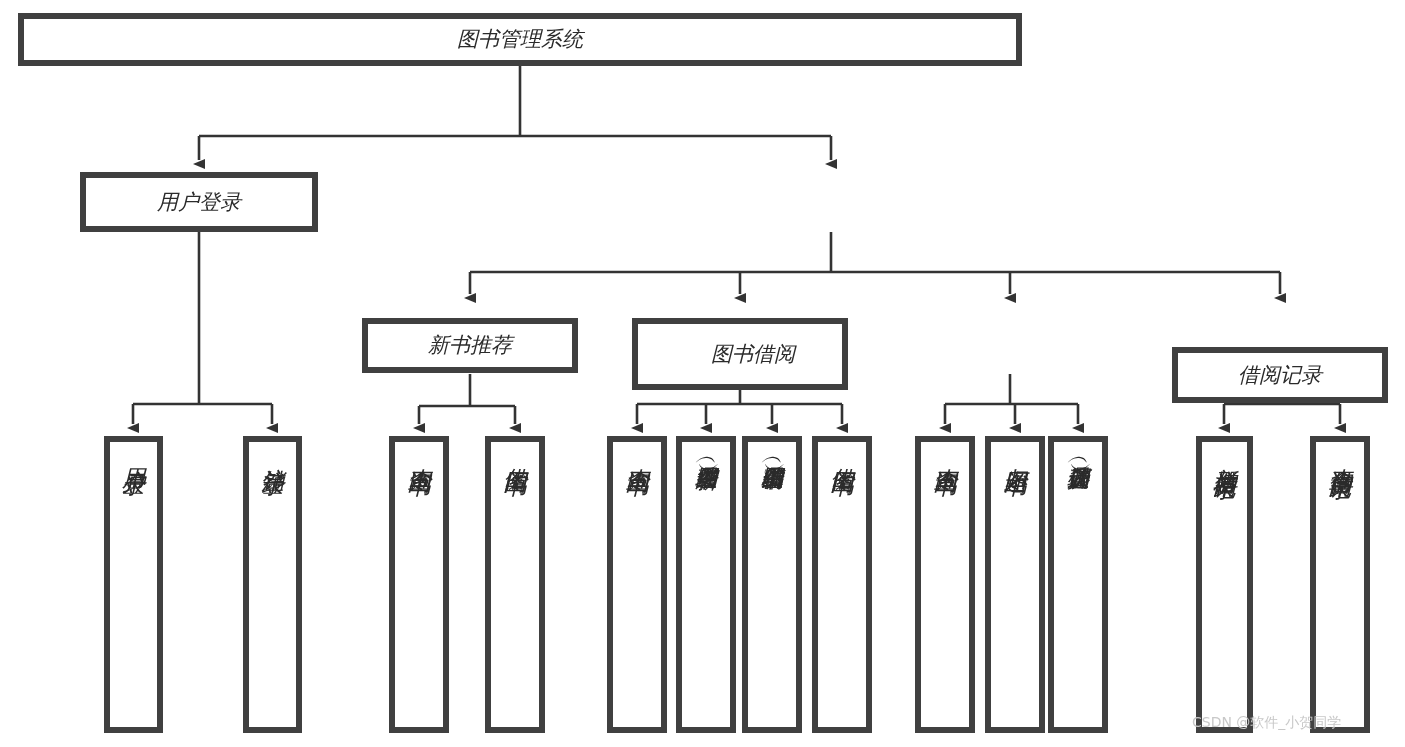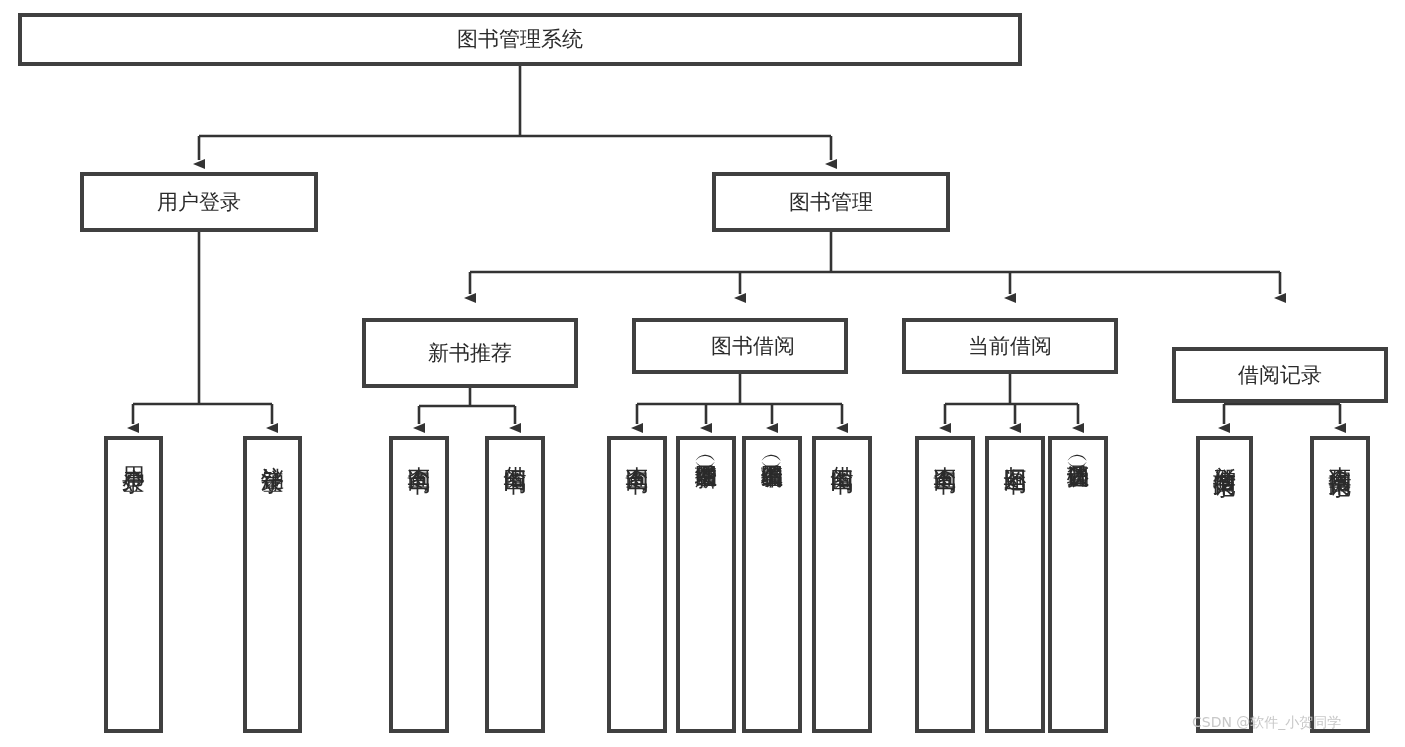--- a/index.html
+++ b/index.html
@@ -24,26 +24,27 @@
     left: 0;
     top: 0;
     width: 1405px;
     height: 747px;
     pointer-events: none;
   }
   .node {
     position: absolute;
     box-sizing: border-box;
     background: #ffffff;
-    border: 4px solid #404040;
+    border: 6px solid #404040;
     display: flex;
     align-items: center;
     justify-content: center;
     color: #2b2b2b;
     z-index: 2;
+    font-style: italic;
   }
   .node-label {
     display: block;
     text-align: center;
     white-space: nowrap;
     line-height: 1.15;
   }
   
   .node.horiz .node-label {
     font-size: 21px;
@@ -136,32 +137,26 @@
     </g>
   </svg>
 
   <div class="node root horiz" style="left:18px; top:13px; width:1004px; height:53px;">
     <span class="node-label">图书管理系统</span>
   </div>
 
   <div class="node horiz" style="left:80px; top:172px; width:238px; height:60px;">
     <span class="node-label">用户登录</span>
   </div>
-  <div class="node horiz" style="left:712px; top:172px; width:238px; height:60px;">
-    <span class="node-label">图书管理</span>
-  </div>
-
-  <div class="node horiz" style="left:362px; top:318px; width:216px; height:70px;">
+
+  <div class="node horiz" style="left:362px; top:318px; width:216px; height:55px;">
     <span class="node-label">新书推荐</span>
   </div>
-  <div class="node horiz" style="left:632px; top:318px; width:216px; height:56px;padding-left:26px;">
+  <div class="node horiz" style="left:632px; top:318px; width:216px; height:72px;padding-left:26px;">
     <span class="node-label">图书借阅</span>
-  </div>
-  <div class="node horiz" style="left:902px; top:318px; width:216px; height:56px;">
-    <span class="node-label">当前借阅</span>
   </div>
   <div class="node horiz" style="left:1172px; top:318px; width:216px; height:56px;margin-top:29px;">
     <span class="node-label">借阅记录</span>
   </div>
 
   <div class="node vert" style="left:104px; top:436px; width:59px; height:297px;">
     <span class="node-label">用户登录</span>
   </div>
   <div class="node vert" style="left:243px; top:436px; width:59px; height:297px;">
     <span class="node-label">注销登录</span>

